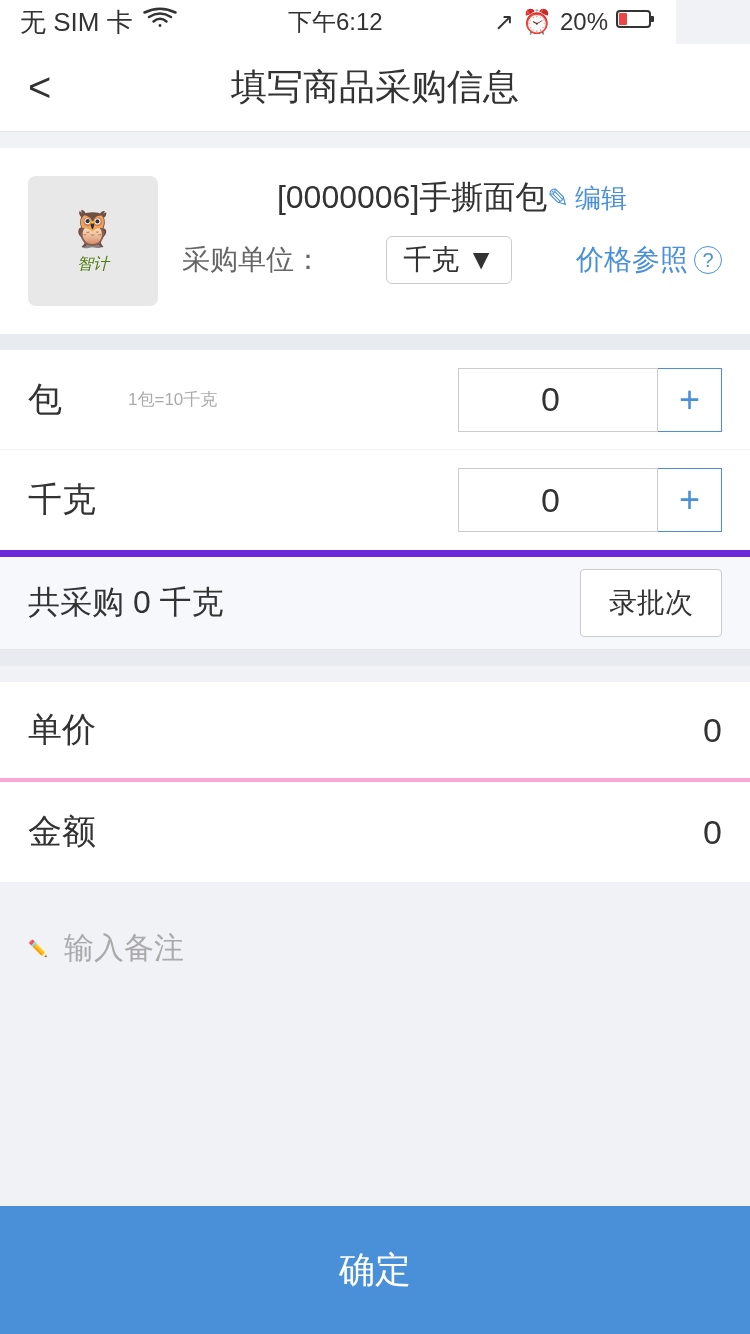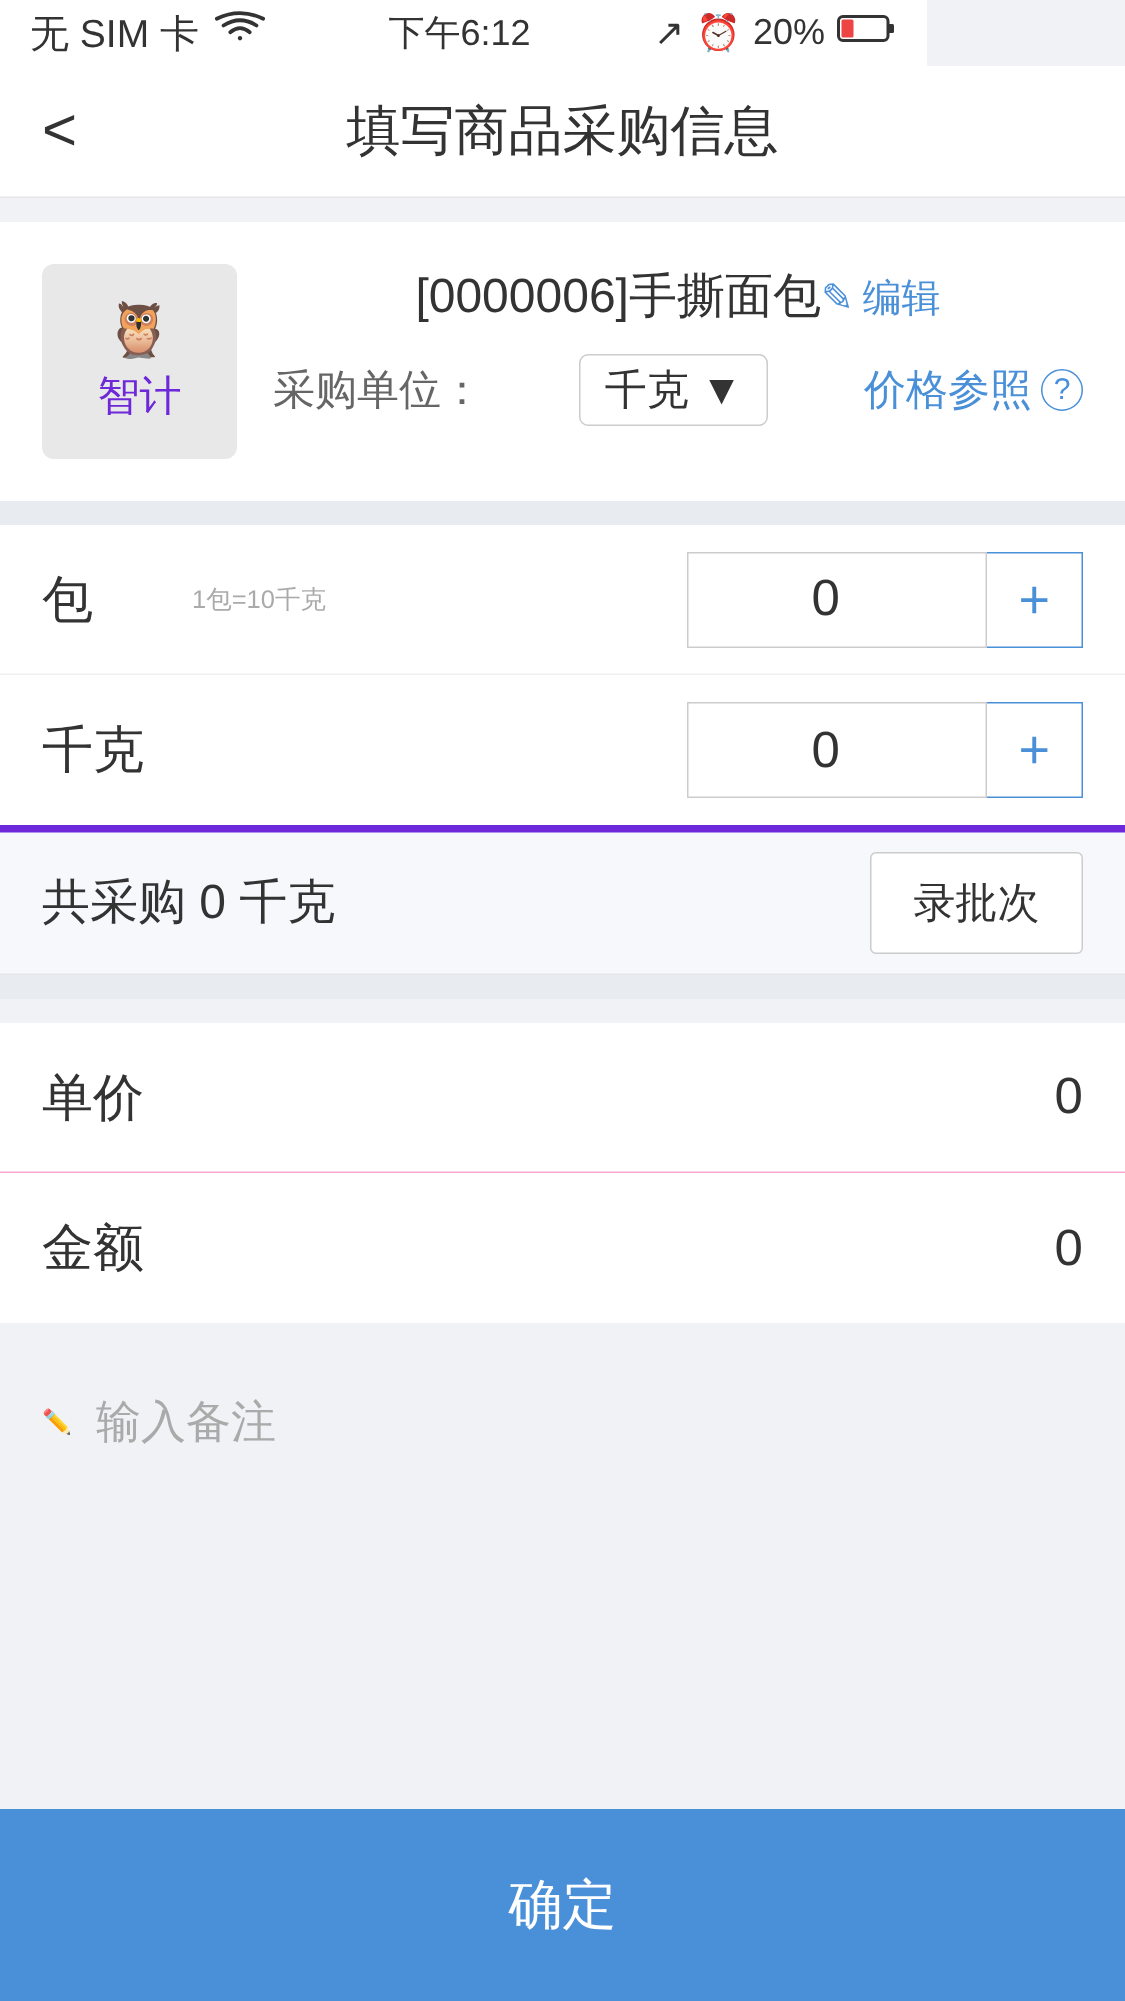--- a/index.html
+++ b/index.html
@@ -7,21 +7,21 @@
     body {
       width: 750px;
       min-height: 1334px;
       font-family: -apple-system, "PingFang SC", "Helvetica Neue", Arial, sans-serif;
       background: #f0f2f5;
       color: #333;
     }
 
     
     .status-bar {
-      width: 618px;
+      width: 676px;
       height: 44px;
       background: #fff;
       display: flex;
       align-items: center;
       justify-content: space-between;
       padding: 0 20px;
       font-size: 28px;
     }
     .status-left {
       display: flex;
@@ -93,23 +93,24 @@
       display: flex;
       flex-direction: column;
       align-items: center;
       justify-content: center;
     }
     .owl-icon {
       font-size: 36px;
       color: #aaa;
     }
     .brand-text {
-      font-size: 28px;
-      color: #6d28d9;
+      font-size: 16px;
+      color: #4d7c0f;
       margin-top: 4px;
+      font-style: italic;
     }
     .product-info {
       flex: 1;
       display: flex;
       flex-direction: column;
       gap: 16px;
     }
     .product-name-row {
       display: flex;
       align-items: center;
@@ -222,21 +223,21 @@
     }
 
     
     .summary-row {
       background: #f7f8fc;
       padding: 0 28px;
       height: 100px;
       display: flex;
       align-items: center;
       justify-content: space-between;
-      border-top: 5px solid #6d28d9;
+      border-top: 7px solid #6d28d9;
       border-bottom: 1px solid #e5e5e5;
     }
     .summary-text {
       font-size: 32px;
       color: #333;
     }
     .batch-btn {
       border: 1px solid #ccc;
       background: #fff;
       color: #333;
@@ -250,21 +251,21 @@
     .price-section {
       background: #fff;
       margin-top: 16px;
     }
     .price-row {
       display: flex;
       align-items: center;
       justify-content: space-between;
       padding: 0 28px;
       height: 100px;
-      border-bottom: 1px solid #f9a8d4;
+      border-bottom: 4px solid #f9a8d4;
     }
     .price-row:last-child {
       border-bottom: none;
     }
     .price-label {
       font-size: 34px;
       color: #333;
     }
     .price-value {
       font-size: 34px;

